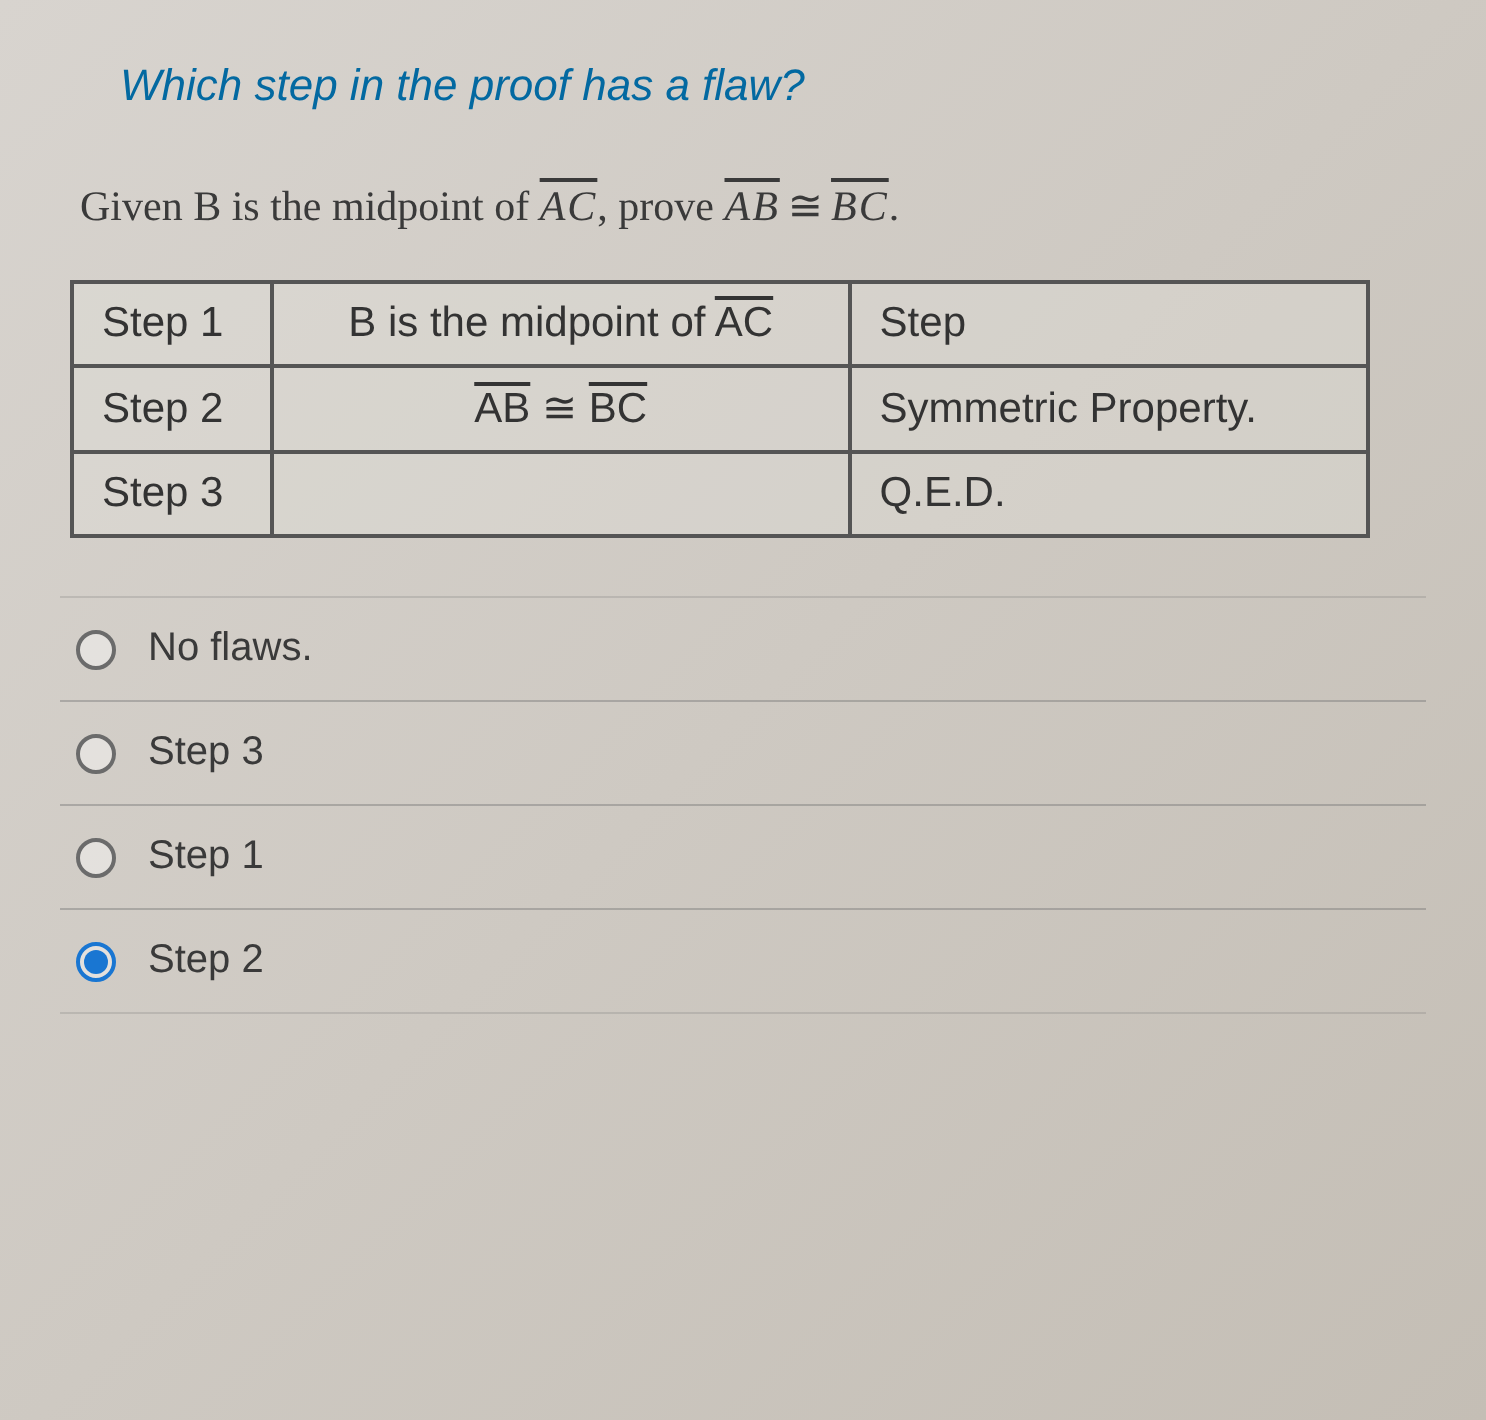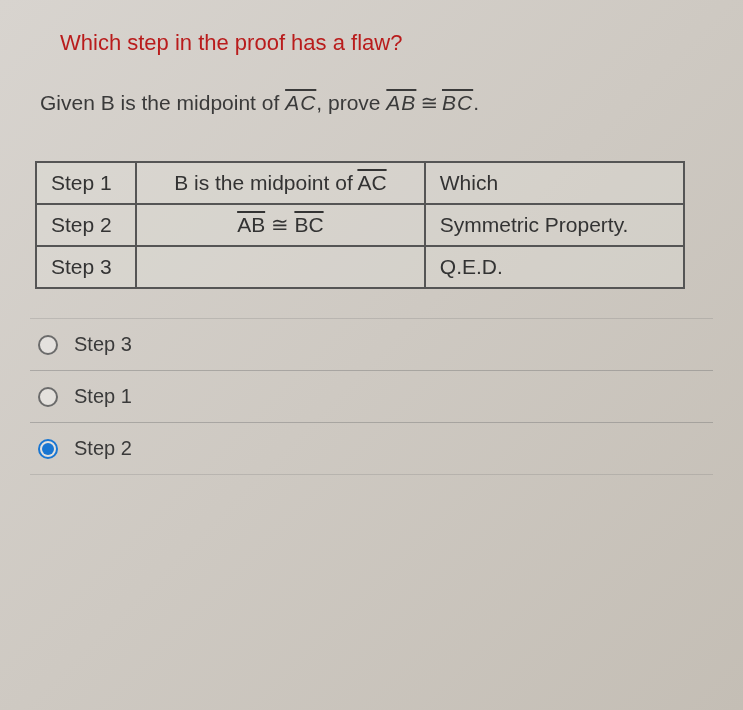--- a/index.html
+++ b/index.html
@@ -8,28 +8,30 @@
       height: 710px;
       background: linear-gradient(135deg, #d8d4cf 0%, #cec9c2 50%, #c4beb5 100%);
       font-family: -apple-system, BlinkMacSystemFont, 'Segoe UI', Arial, sans-serif;
       padding: 20px 30px;
       color: #333;
       position: relative;
       overflow: hidden;
     }
     .question-prompt {
       font-size: 22px;
-      color: #b91c1c;
+      color: #0369a1;
       margin: 10px 30px 35px 30px;
       font-weight: 400;
+      font-style: italic;
     }
     .given-statement {
       font-size: 21px;
       color: #3a3a3a;
-      margin: 0 10px 46px 10px;
+      margin: 0 10px 24px 10px;
+      font-family: Liberation Serif, serif;
     }
     .overline {
       text-decoration: overline;
       font-style: italic;
       letter-spacing: 1px;
     }
     .congruent {
       display: inline-block;
       position: relative;
       margin: 0 4px;
@@ -113,40 +115,44 @@
   <span>Given B is the midpoint of </span><span class="overline">AC</span><span>, prove </span><span class="overline">AB</span><span class="congruent"> ≅ </span><span class="overline">BC</span><span>.</span>
 </div>
 
 <table class="proof-table">
   <tbody>
       <tr>
     <td>Step 1</td>
     <td>
       <span>B is the midpoint of </span><span class="ov">AC</span>
     </td>
-    <td>Which</td>
+    <td>Step</td>
   </tr>
   <tr>
     <td>Step 2</td>
     <td>
       <span class="ov">AB</span><span> ≅ </span><span class="ov">BC</span>
     </td>
     <td>Symmetric Property.</td>
   </tr>
   <tr>
     <td>Step 3</td>
     <td></td>
     <td>Q.E.D.</td>
   </tr>
 </tbody>
   </table>
 
 <div class="options-container">
   <div class="option-row">
     <span class="radio"></span>
+    <span class="option-label">No flaws.</span>
+  </div>
+  <div class="option-row">
+    <span class="radio"></span>
     <span class="option-label">Step 3</span>
   </div>
   <div class="option-row">
     <span class="radio"></span>
     <span class="option-label">Step 1</span>
   </div>
   <div class="option-row">
     <span class="radio selected"></span>
     <span class="option-label">Step 2</span>
   </div>

